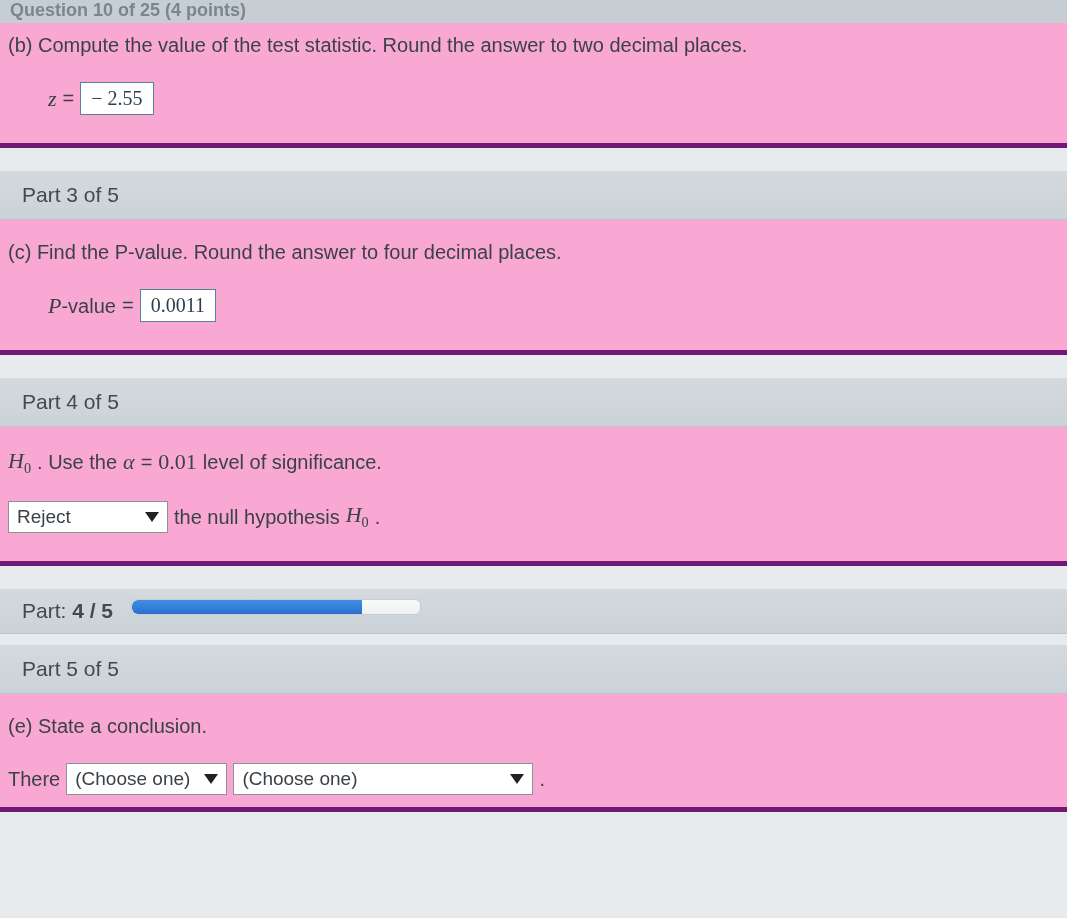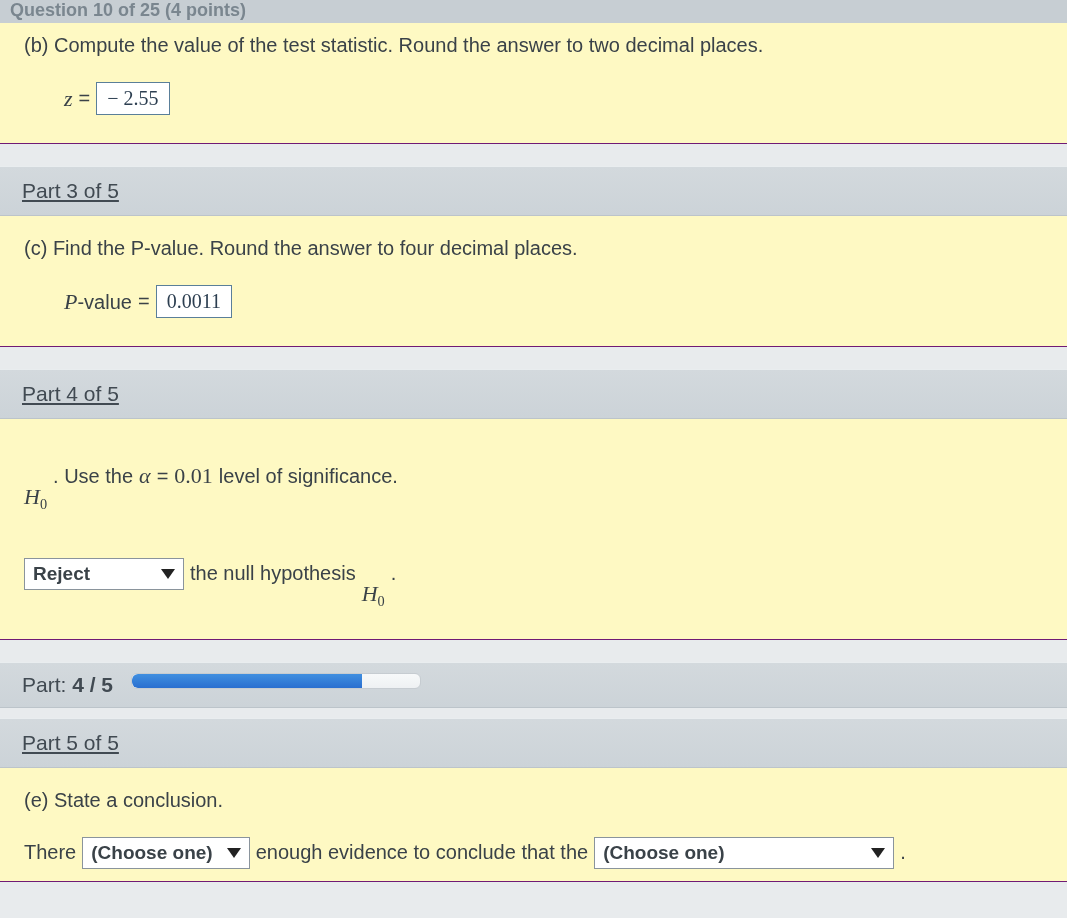--- a/index.html
+++ b/index.html
@@ -12,33 +12,32 @@
     overflow: hidden;
   }
   .question-header {
     background: #c7ced3;
     padding: 0 10px 2px 10px;
     color: #7a868f;
     font-weight: bold;
     font-size: 18px;
   }
   .white-panel {
-    background: #fef9c3;
-    padding: 18px 24px 28px 24px;
-    border-bottom: 1px solid #701a75;
+    background: #f9a8d4;
+    padding: 18px 24px 28px 8px;
+    border-bottom: 5px solid #701a75;
   }
   .white-panel.first { padding-top: 8px; }
   .part-header {
     background: linear-gradient(#d3d9dd,#ccd3d8);
     padding: 12px 22px;
     font-size: 21px;
     color: #414a52;
     border-top: 1px solid #e9edef;
     border-bottom: 1px solid #bcc4ca;
-    text-decoration: underline;
   }
   .progress-row {
     display:flex;
     align-items:flex-start;
     gap:18px;
     background: linear-gradient(#d3d9dd,#ccd3d8);
     padding: 10px 22px;
     border-top:1px solid #e9edef;
     border-bottom:1px solid #bcc4ca;
   }
@@ -84,30 +83,29 @@
     background:#fff;
     padding: 4px 8px;
     display:inline-flex;
     align-items:center;
     justify-content:space-between;
     min-width:160px;
     gap:14px;
     font-size:19px;
     color:#3a4248;
     cursor:pointer;
-    font-weight:bold;
   }
   .select-box.wide { min-width: 260px; flex:0 0 auto; }
   .caret {
     width:0;height:0;
     border-left:7px solid transparent;
     border-right:7px solid transparent;
     border-top:10px solid #222;
   }
-  .h0 { font-style: italic; font-family:"Times New Roman",serif; font-size:22px;margin-top:44px; }
+  .h0 { font-style: italic; font-family:"Times New Roman",serif; font-size:22px; }
   .sub { font-size:0.65em; vertical-align:sub; font-style:normal; }
   .flex-line { display:flex; align-items:center; flex-wrap:wrap; gap:6px; }
   .spacer-top { height: 22px; background:#e8ebed; }
 </style>
 </head>
 <body>
 
 <div class="question-header">Question 10 of 25 (4 points)</div>
 
 <div class="white-panel first">
@@ -176,20 +174,19 @@
 <div class="part-header">Part 5 of 5</div>
 
 <div class="white-panel" style="padding-bottom:12px;">
   <div class="prompt">(e) State a conclusion.</div>
   <div class="answer-row no-indent flex-line">
     <span>There </span>
     <div class="select-box">
       <span>(Choose one)</span>
       <span class="caret"></span>
     </div>
-    <span> enough evidence to conclude that the </span>
     <div class="select-box wide" style="min-width:300px;">
       <span>(Choose one)</span>
       <span class="caret"></span>
     </div>
     <span>.</span>
   </div>
 </div>
 
 </body></html>

